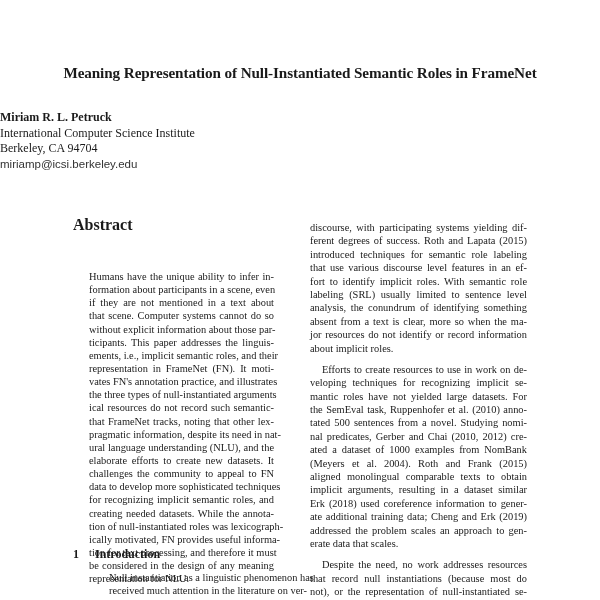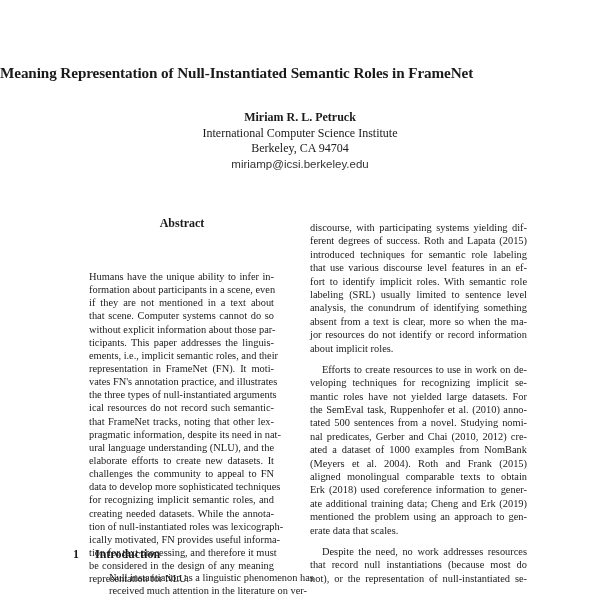--- a/index.html
+++ b/index.html
@@ -1,23 +1,23 @@
 <!DOCTYPE html>
 <html><head>
   <meta charset="utf-8">
   <style>
     html, body { margin:0; padding:0; }
     body { width:600px; height:600px; background:#ffffff; overflow:hidden; position:relative;
            font-family:"Liberation Serif", "DejaVu Serif", serif; color:#1a1a1a; }
-    .title { position:absolute; top:64px; left:0; width:600px; text-align:left;
+    .title { position:absolute; top:64px; left:0; width:600px; text-align:center;
              font-weight:bold; font-size:15.2px; letter-spacing:-0.1px; }
-    .author-block { position:absolute; top:110px; left:0; width:600px; text-align:center; font-size:12px; line-height:15.5px; }
+    .author-block { position:absolute; top:110px; left:0; width:600px; text-align:left; font-size:12px; line-height:15.5px; }
     .author-name { font-weight:bold; }
     .email { font-family:Liberation Sans, sans-serif; font-size:11.5px; color:#333; }
-    .abstract-heading { position:absolute; top:216px; left:73px; width:218px; text-align:center; font-weight:bold; font-size:12px; }
+    .abstract-heading { position:absolute; top:216px; left:73px; width:218px; text-align:left; font-weight:bold; font-size:16px; }
     .abstract { position:absolute; top:238px; left:89px; width:185px; font-size:10.4px; line-height:13.15px; text-align:justify;margin-top:32px; }
     .abstract .ln, .col .ln { display:block; text-align:justify; text-align-last:justify; white-space:nowrap; height:13.15px; }
     .abstract .ln.last, .col .ln.last { text-align-last:left; }
     .section-heading { position:absolute; top:547px; left:73px; font-weight:bold; font-size:12px; }
     .section-heading .num { display:inline-block; width:22px; }
     .intro { position:absolute; top:571px; left:73px; width:218px; font-size:10.4px; line-height:13.4px; }
     .col { position:absolute; top:221px; left:310px; width:217px; font-size:10.4px; line-height:13.4px; }
     .col .ln { height:13.4px; }
     .intro .ln { display:block; white-space:nowrap; text-align:justify; text-align-last:justify; height:13.4px;margin-left:36px; }
     .indent { padding-left:12px;margin-top:8px; }
@@ -86,23 +86,24 @@
     <div>
       <span class="ln indent">Efforts to create resources to use in work on de-</span>
       <span class="ln">veloping techniques for recognizing implicit se-</span>
       <span class="ln">mantic roles have not yielded large datasets. For</span>
       <span class="ln">the SemEval task, Ruppenhofer et al. (2010) anno-</span>
       <span class="ln">tated 500 sentences from a novel. Studying nomi-</span>
       <span class="ln">nal predicates, Gerber and Chai (2010, 2012) cre-</span>
       <span class="ln">ated a dataset of 1000 examples from NomBank</span>
       <span class="ln">(Meyers et al. 2004). Roth and Frank (2015)</span>
       <span class="ln">aligned monolingual comparable texts to obtain</span>
+      <span class="ln">implicit arguments, resulting in a dataset similar</span>
       <span class="ln">Erk (2018) used coreference information to gener-</span>
       <span class="ln">ate additional training data; Cheng and Erk (2019)</span>
-      <span class="ln">mentioned the problem using an approach to gen-</span>
+      <span class="ln">addressed the problem scales an approach to gen-</span>
       <span class="ln last">erate data that scales.</span>
     </div>
     <div>
       <span class="ln indent">Despite the need, no work addresses resources</span>
       <span class="ln">that record null instantiations (because most do</span>
       <span class="ln">not), or the representation of null-instantiated se-</span>
     </div>
   </div>
 
 </body></html>

